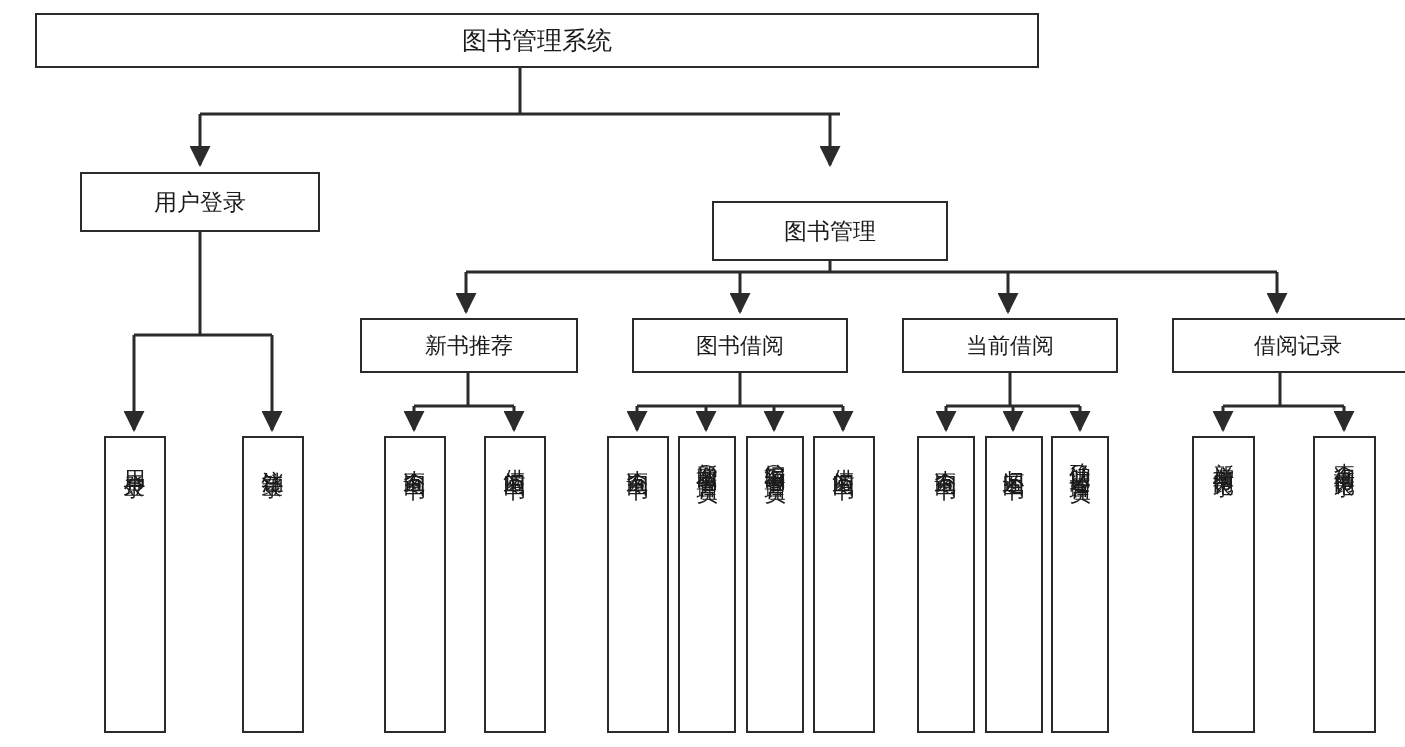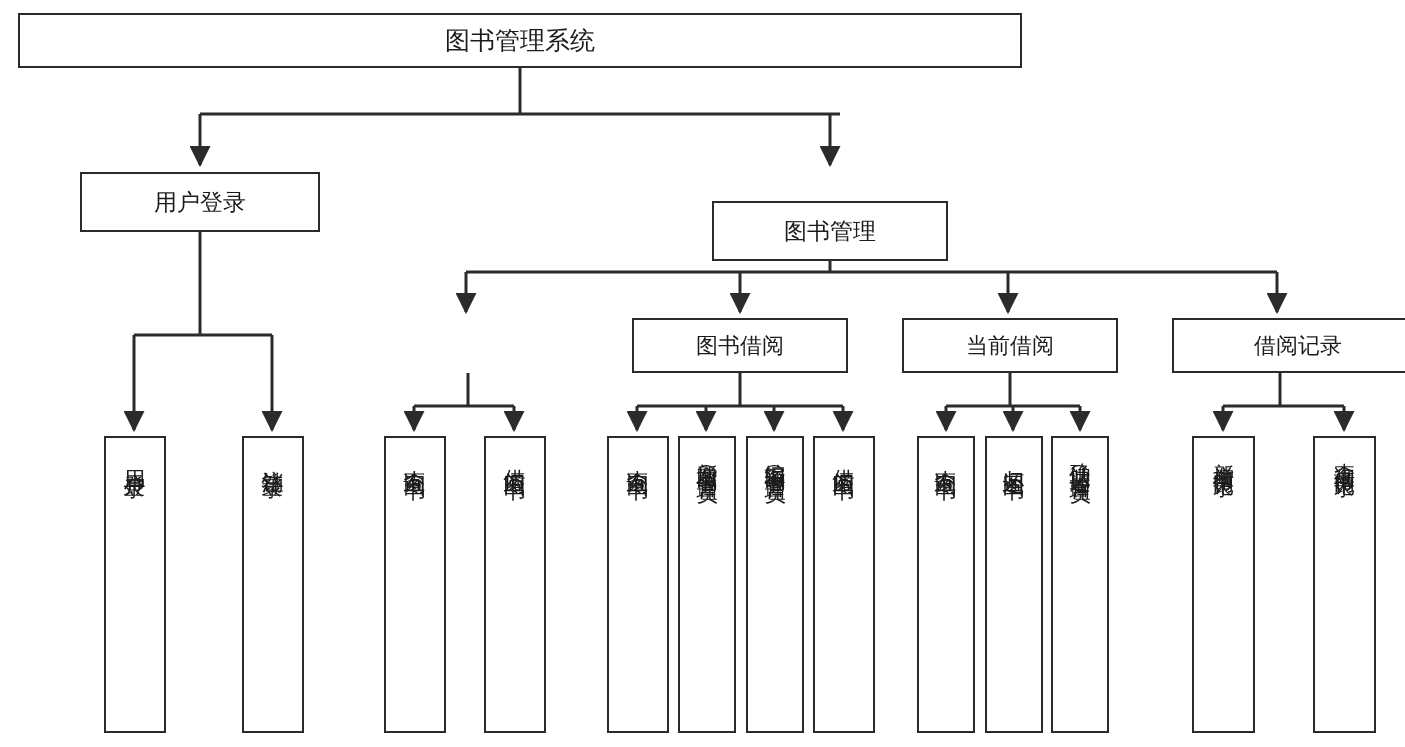--- a/index.html
+++ b/index.html
@@ -124,31 +124,34 @@
       <path d="M 1013 406 L 1013 430" marker-end="url(#arrow)"></path>
       <path d="M 1080 406 L 1080 430" marker-end="url(#arrow)"></path>
 
       <path d="M 1280 373 L 1280 406"></path>
       <path d="M 1223 406 L 1344 406"></path>
       <path d="M 1223 406 L 1223 430" marker-end="url(#arrow)"></path>
       <path d="M 1344 406 L 1344 430" marker-end="url(#arrow)"></path>
     </g>
   </svg>
 
-  <div class="node root" style="left:18px; top:13px; width:1004px; height:55px;">
+  <div class="node root" style="left:35px; top:13px; width:1004px; height:55px;">
     <span>图书管理系统</span>
   </div>
 
   <div class="node lvl1" style="left:80px; top:172px; width:240px; height:60px;">
     <span>用户登录</span>
   </div>
   <div class="node lvl1" style="left:712px; top:172px; width:236px; height:60px;margin-top:29px;">
     <span>图书管理</span>
   </div>
 
+  <div class="node lvl2" style="left:360px; top:318px; width:218px; height:55px;">
+    <span>新书推荐</span>
+  </div>
   <div class="node lvl2" style="left:902px; top:318px; width:216px; height:55px;">
     <span>当前借阅</span>
   </div>
   <div class="node lvl2" style="left:632px; top:318px; width:216px; height:55px;">
     <span>图书借阅</span>
   </div>
   <div class="node lvl2" style="left:1172px; top:318px; width:252px; height:55px;">
     <span>借阅记录</span>
   </div>
 

